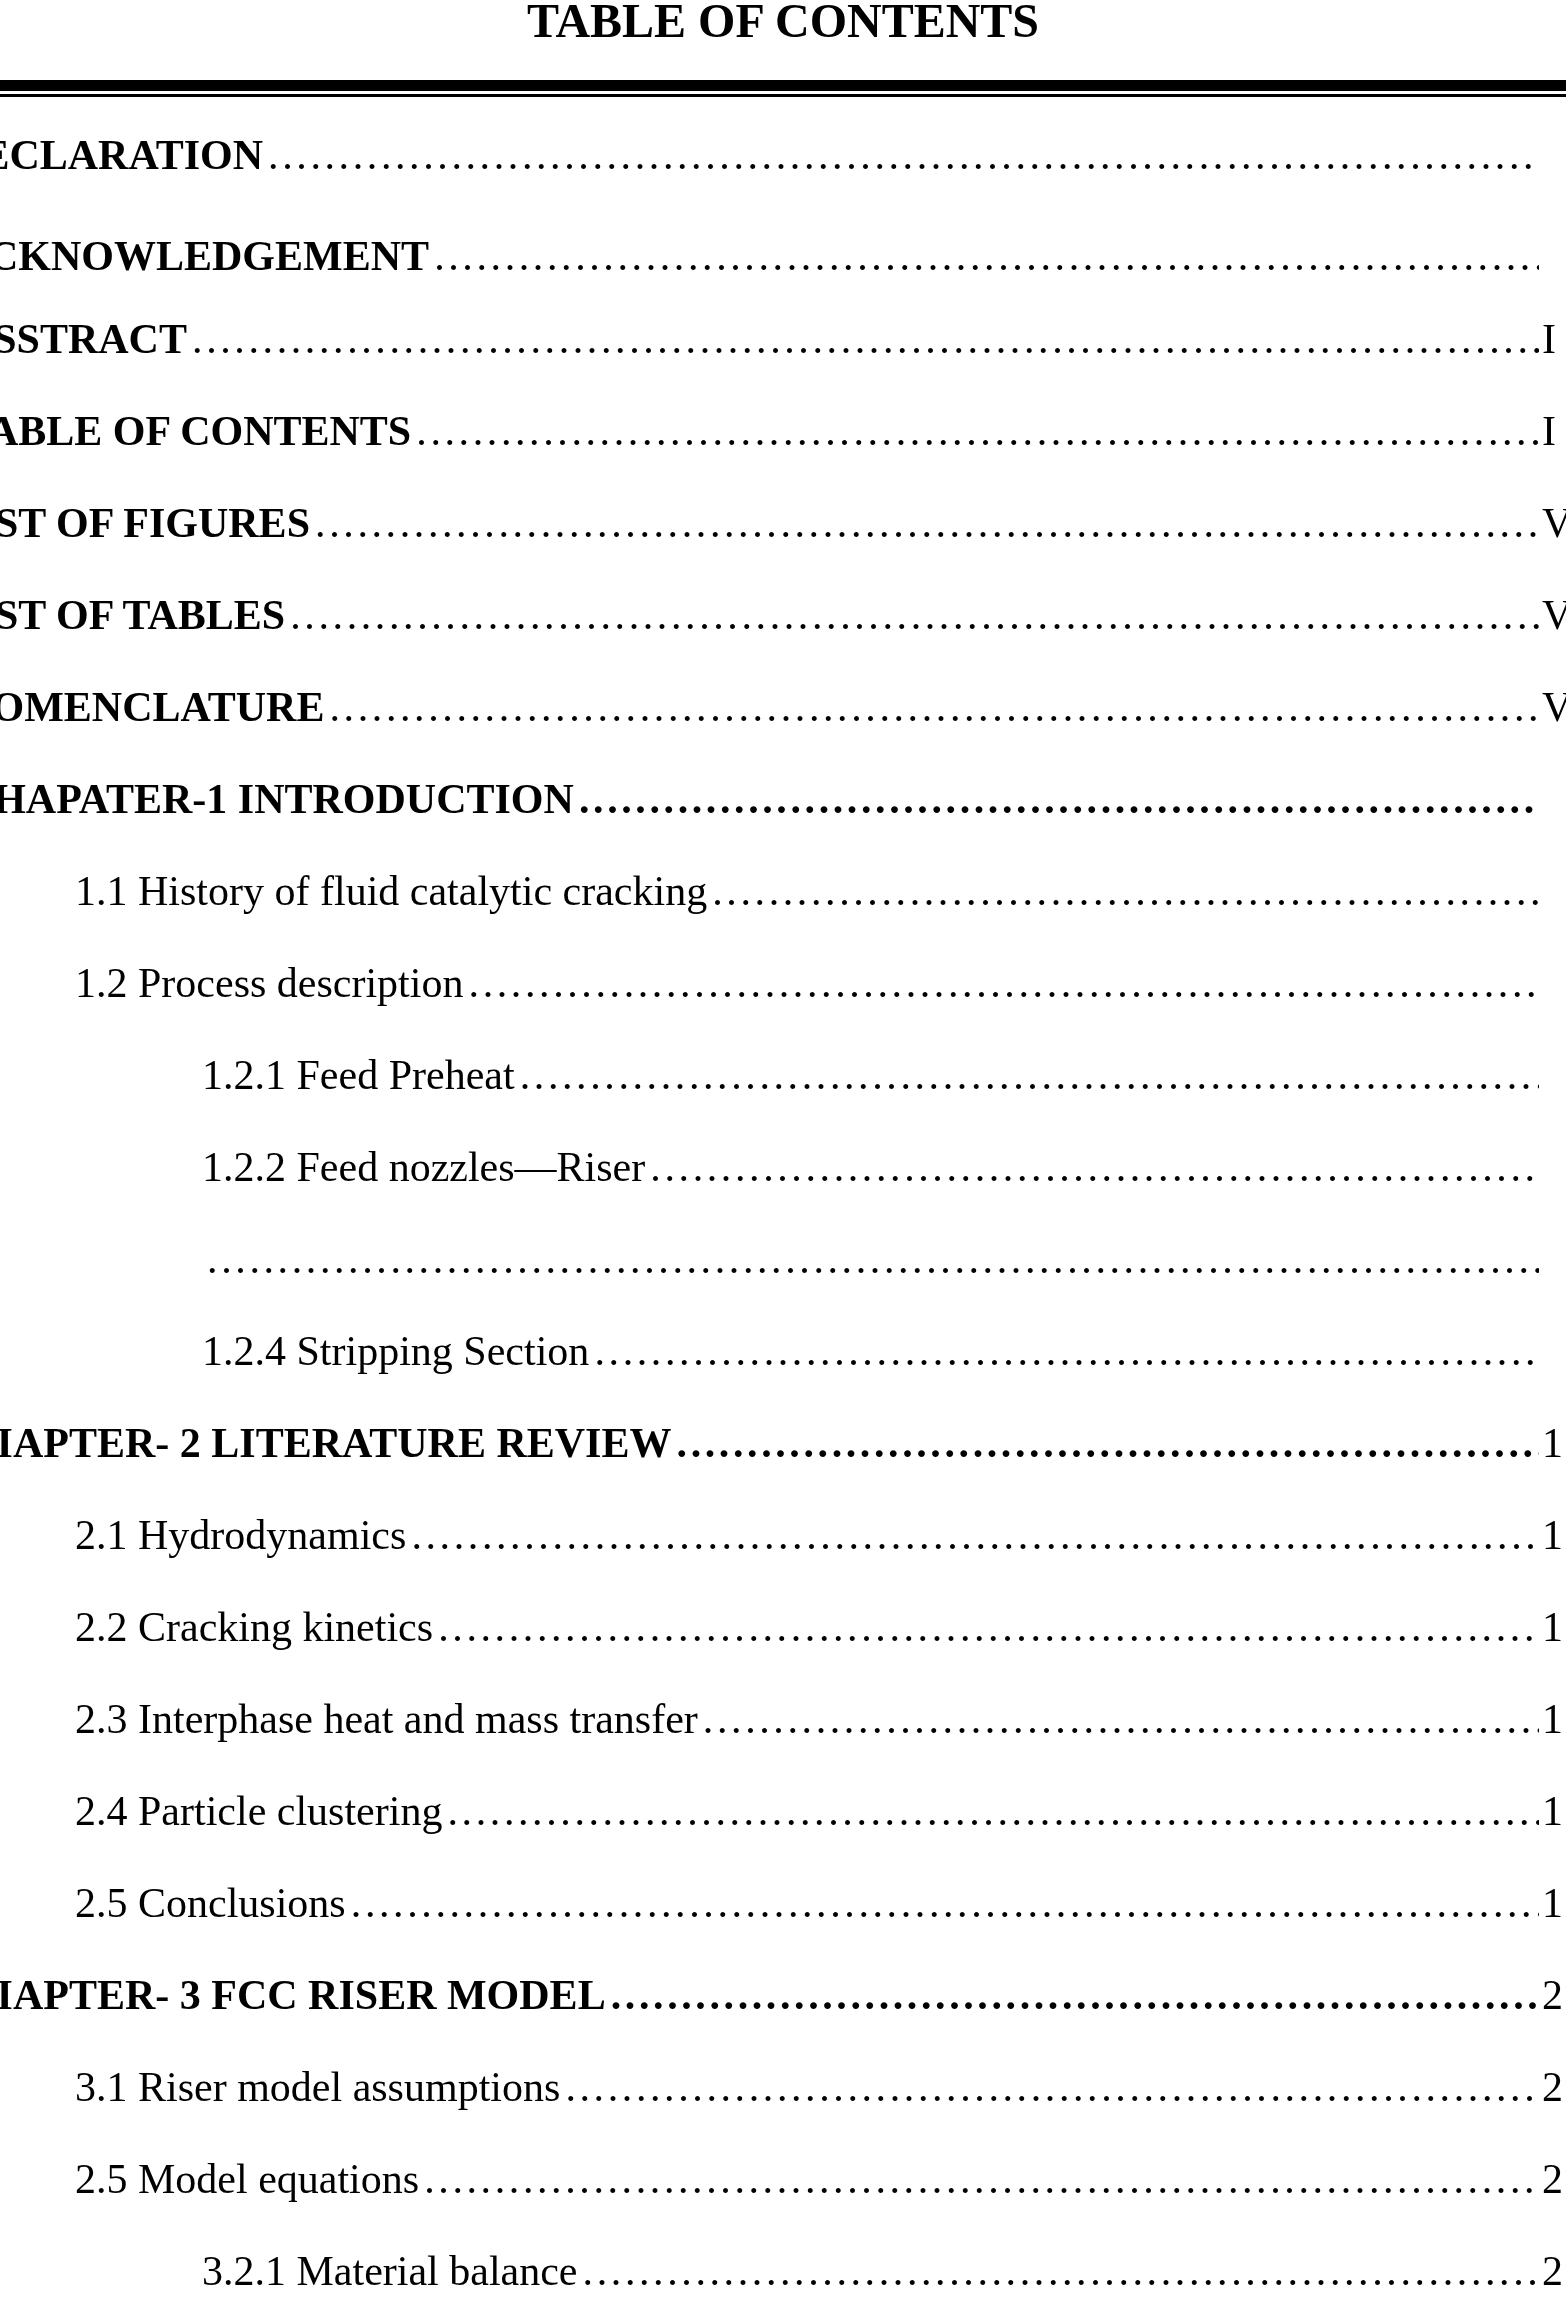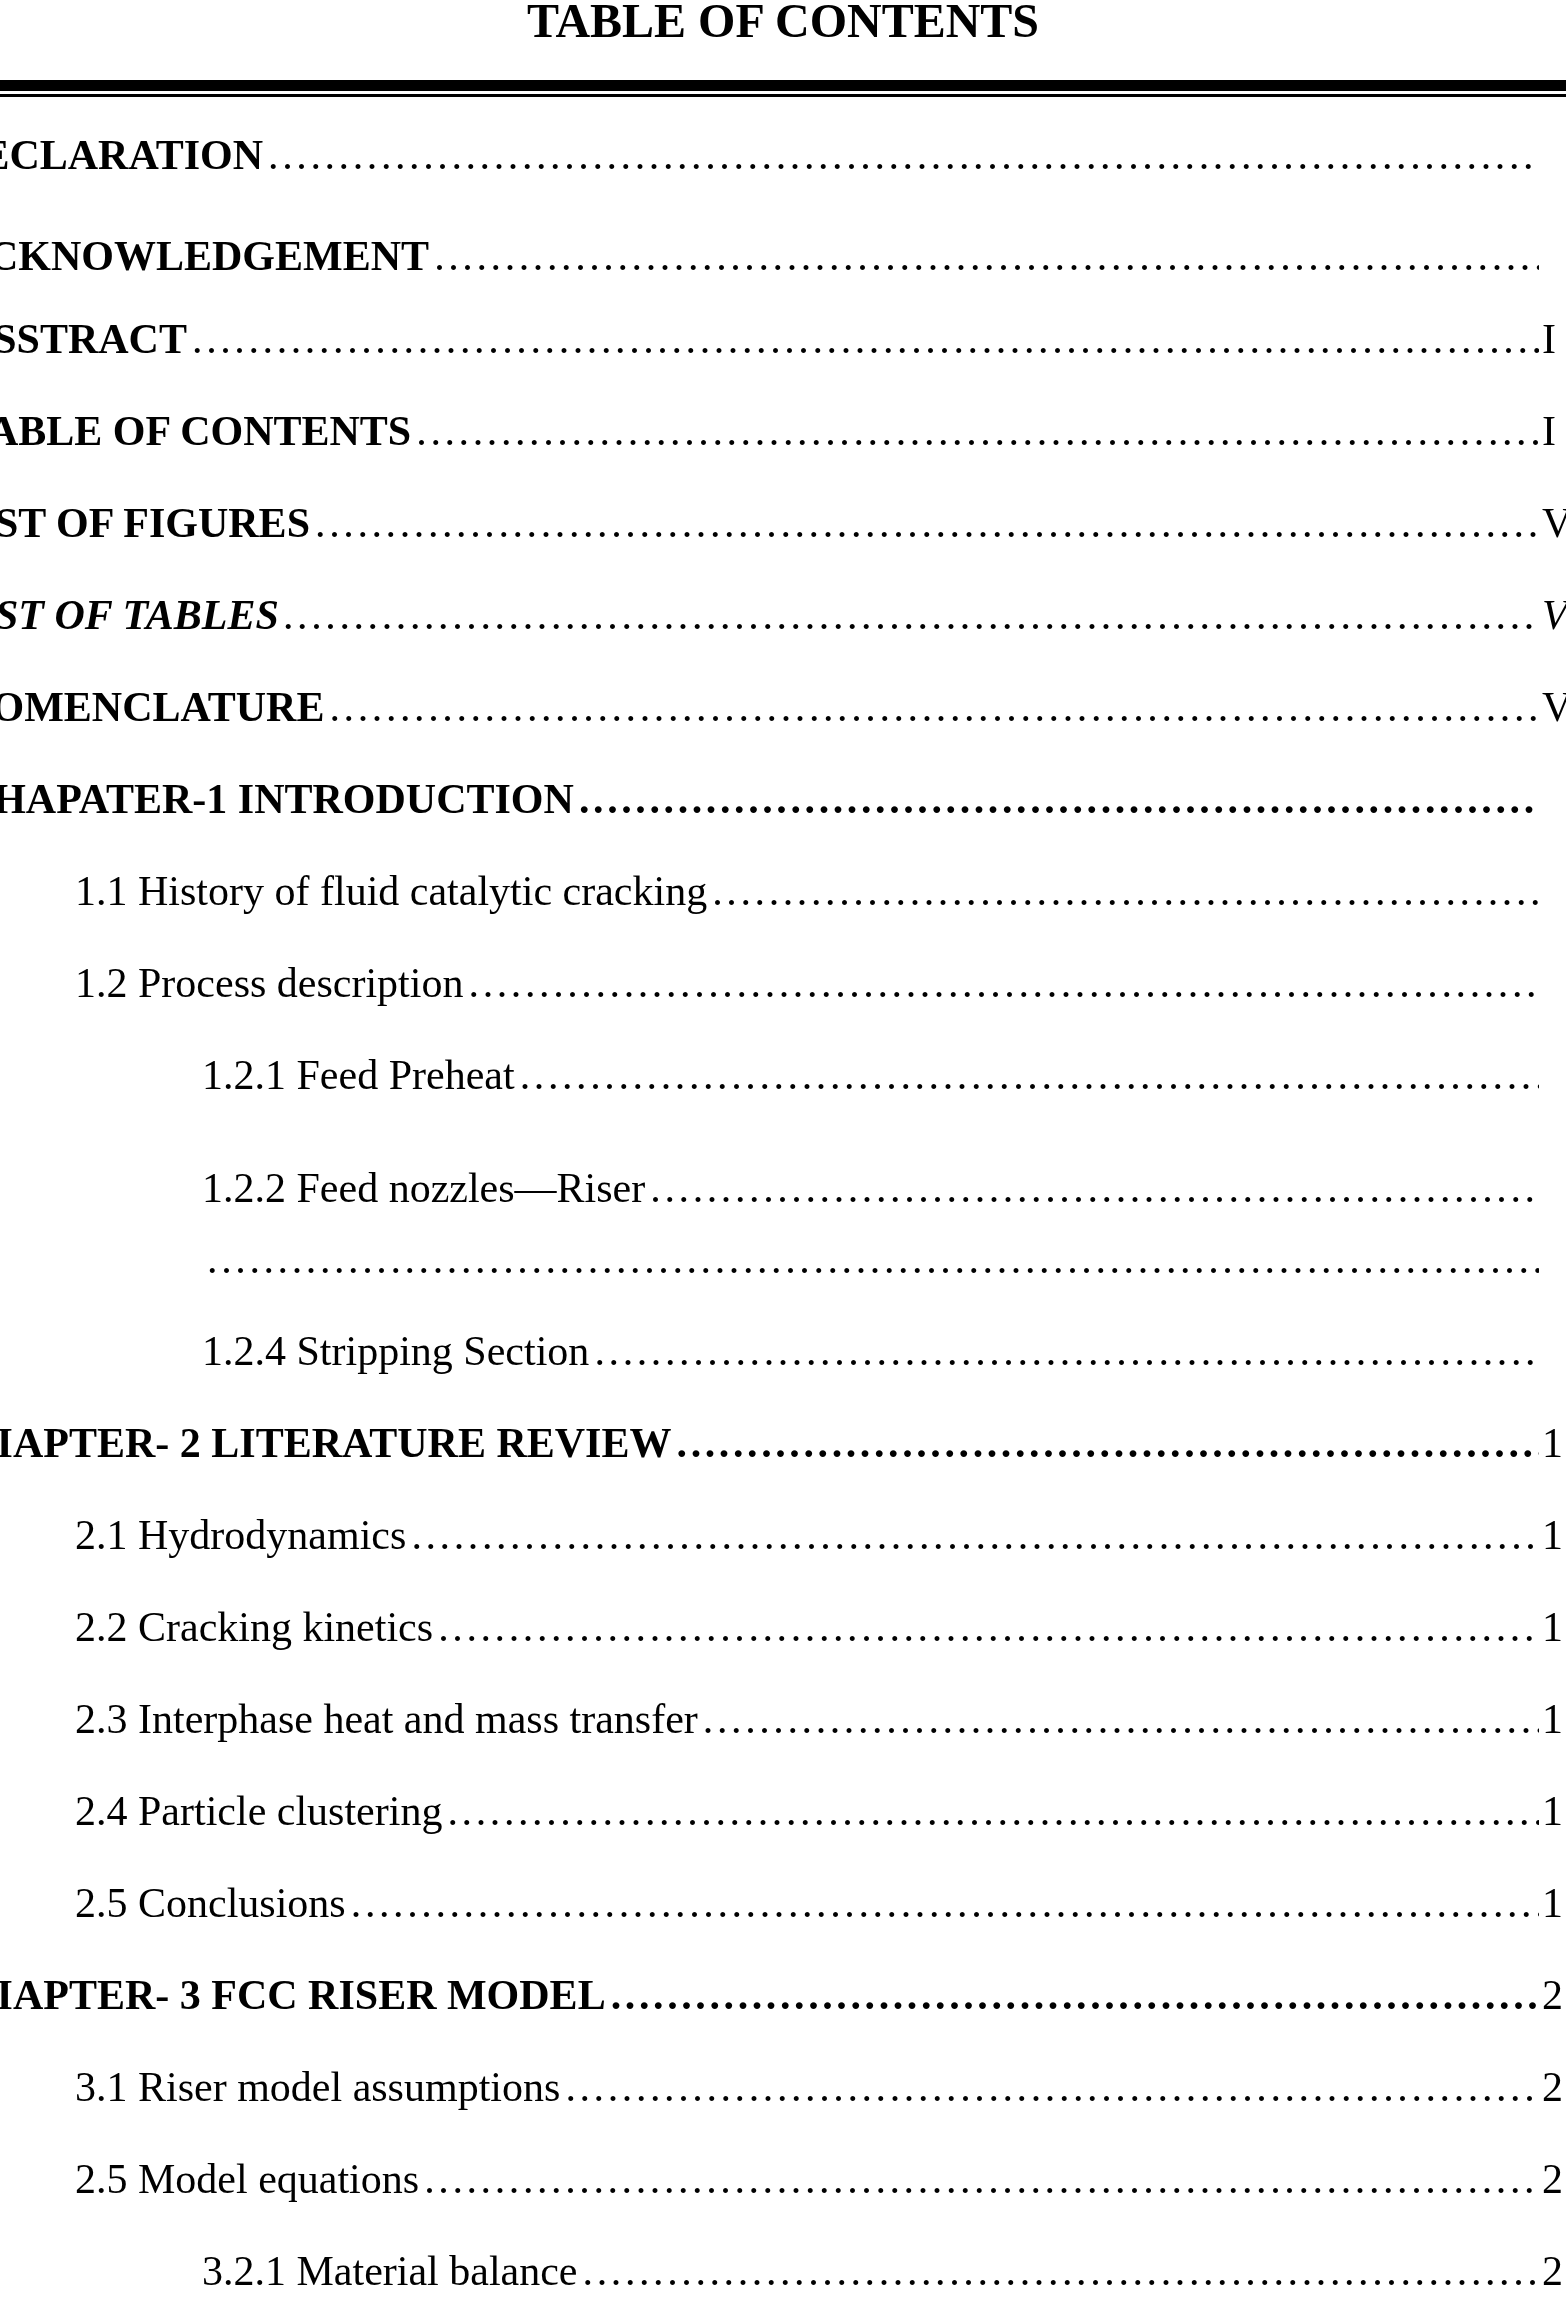--- a/index.html
+++ b/index.html
@@ -124,21 +124,21 @@
         <span class="page">I</span>
       </div>
     </div>
     <div class="toc-row level-0" style="top: 498px;">
       <div class="inner" style="left: -5.1px;">
         <span class="label">ST OF FIGURES</span>
         <span class="leader">................................................................................................................................................................................................................................................................................................................................................................................................................</span>
         <span class="page">V</span>
       </div>
     </div>
-    <div class="toc-row level-0" style="top: 590px; font-style: italic;">
+    <div class="toc-row level-0" style="top: 590px;">
       <div class="inner" style="left: -5.1px;">
         <span class="label">ST OF TABLES</span>
         <span class="leader">................................................................................................................................................................................................................................................................................................................................................................................................................</span>
         <span class="page">V</span>
       </div>
     </div>
     <div class="toc-row level-0" style="top: 682px;">
       <div class="inner" style="left: -8.5px;">
         <span class="label">OMENCLATURE</span>
         <span class="leader">................................................................................................................................................................................................................................................................................................................................................................................................................</span>
@@ -166,21 +166,21 @@
         <span class="page"></span>
       </div>
     </div>
     <div class="toc-row level-2" style="top: 1050px;">
       <div class="inner" style="left: 202px;">
         <span class="label">1.2.1 Feed Preheat</span>
         <span class="leader">................................................................................................................................................................................................................................................................................................................................................................................................................</span>
         <span class="page"></span>
       </div>
     </div>
-    <div class="toc-row level-2" style="top: 1142px; margin-top: 21px;">
+    <div class="toc-row level-2" style="top: 1142px;">
       <div class="inner" style="left: 202px;">
         <span class="label">1.2.2 Feed nozzles—Riser</span>
         <span class="leader">................................................................................................................................................................................................................................................................................................................................................................................................................</span>
         <span class="page"></span>
       </div>
     </div>
     <div class="toc-row level-2" style="top: 1234px;">
       <div class="inner" style="left: 202px;">
         <span class="leader">................................................................................................................................................................................................................................................................................................................................................................................................................</span>
         <span class="page"></span>

